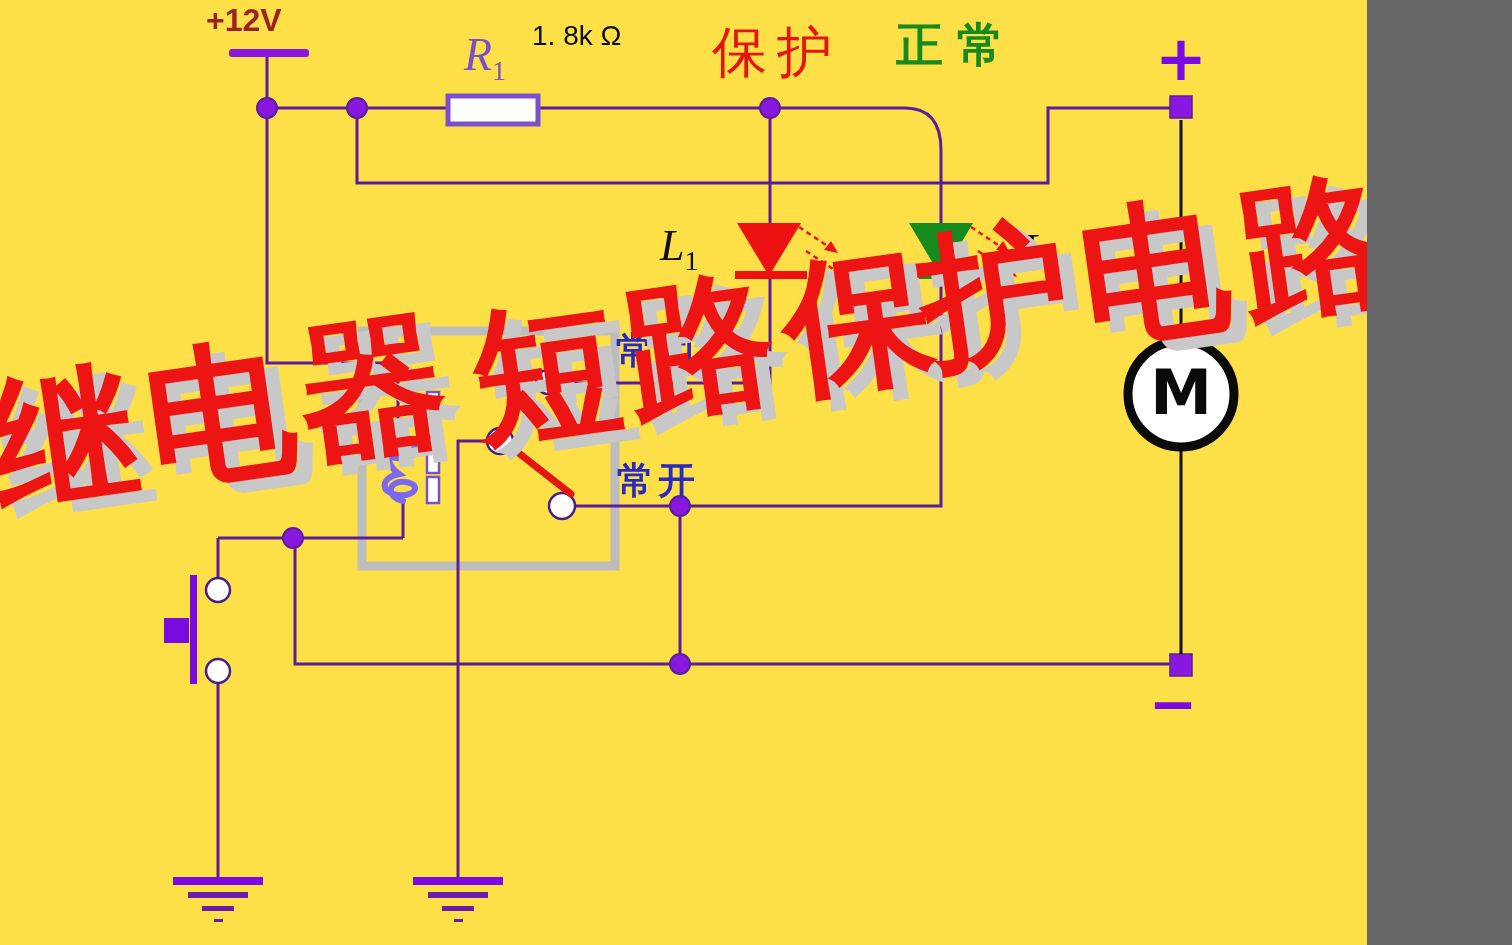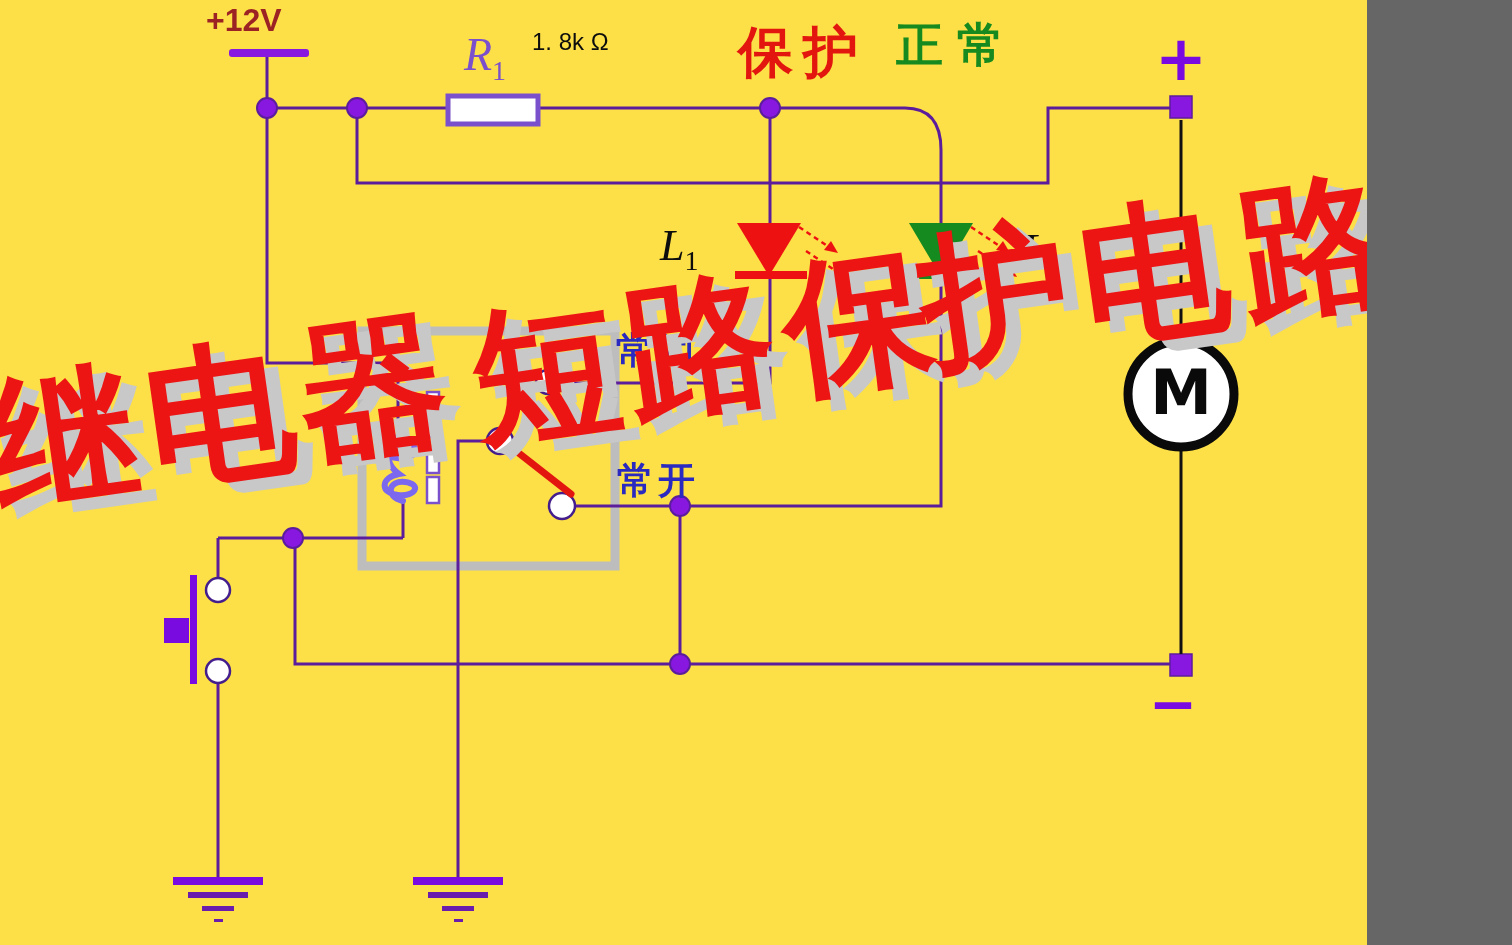--- a/index.html
+++ b/index.html
@@ -34,22 +34,22 @@
   .pbtn{fill:#7a0be0;}
   .pwrbar{fill:var(--node);}
   .motor{fill:#ffffff;stroke:#0a0a0a;stroke-width:9;}
 
   
   .lbl{position:absolute;white-space:nowrap;z-index:3;}
   .power{left:206px;top:2px;font-size:32px;font-weight:bold;color:var(--power-maroon);}
   .rname{left:464px;top:20px;font-family:"Liberation Serif",serif;font-style:italic;
          font-size:46px;color:var(--accent-light);margin-top:8px;}
   .rname sub,.lname sub{font-size:28px;font-style:normal;}
-  .rval{left:532px;top:28px;font-size:24px;color:#0d0d0d;}
-  .protect{left:712px;top:16px;font-size:55px;font-weight:bold;color:var(--protect-red);letter-spacing:10px;margin-left:26px;}
+  .rval{left:532px;top:20px;font-size:28px;color:#0d0d0d;}
+  .protect{left:712px;top:16px;font-size:55px;font-weight:normal;color:var(--protect-red);letter-spacing:10px;}
   .normal{left:896px;top:14px;font-size:47px;font-weight:bold;color:var(--normal-green);letter-spacing:14px;}
   .lname{font-family:"Liberation Serif",serif;font-style:italic;font-size:44px;color:#0d0d0d;}
   .l1{left:660px;top:214px;margin-top:6px;}
   .l2{left:1022px;top:224px;z-index:3;}
   .nclbl{left:616px;top:326px;font-size:37px;font-weight:bold;color:var(--label-blue);letter-spacing:4px;}
   .nolbl{left:617px;top:456px;font-size:37px;font-weight:bold;color:var(--label-blue);letter-spacing:4px;}
   .mlbl{left:1181px;top:395px;transform:translate(-50%,-54%);font-size:62px;font-weight:bold;
         color:#0a0a0a;font-family:"DejaVu Sans",sans-serif;}
   .plus{left:1181px;top:58px;transform:translate(-50%,-50%);font-size:62px;font-weight:800;
         color:#7a0be0;font-family:"DejaVu Sans",sans-serif;}

